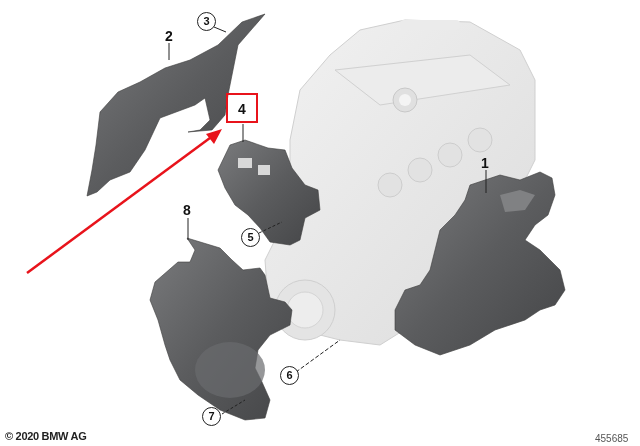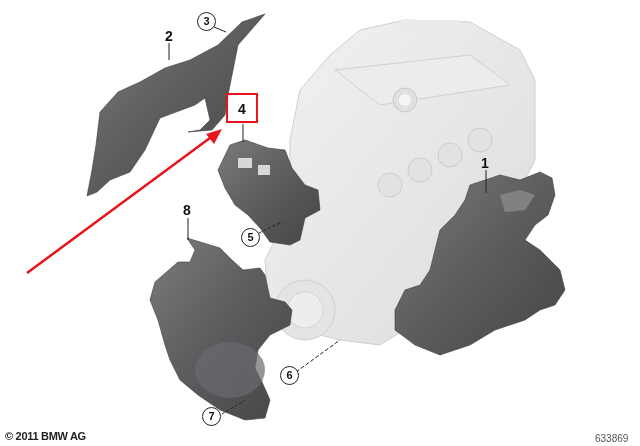--- a/index.html
+++ b/index.html
@@ -85,15 +85,15 @@
 
   
   <div class="legend">
     
     
     
     
     
   </div>
 
-  <div class="copyright">© 2011 BMW AG</div>
-  <div class="diagram-id">633869</div>
+  <div class="copyright">© 2020 BMW AG</div>
+  <div class="diagram-id">455685</div>
 </div>
 
 </body></html>

